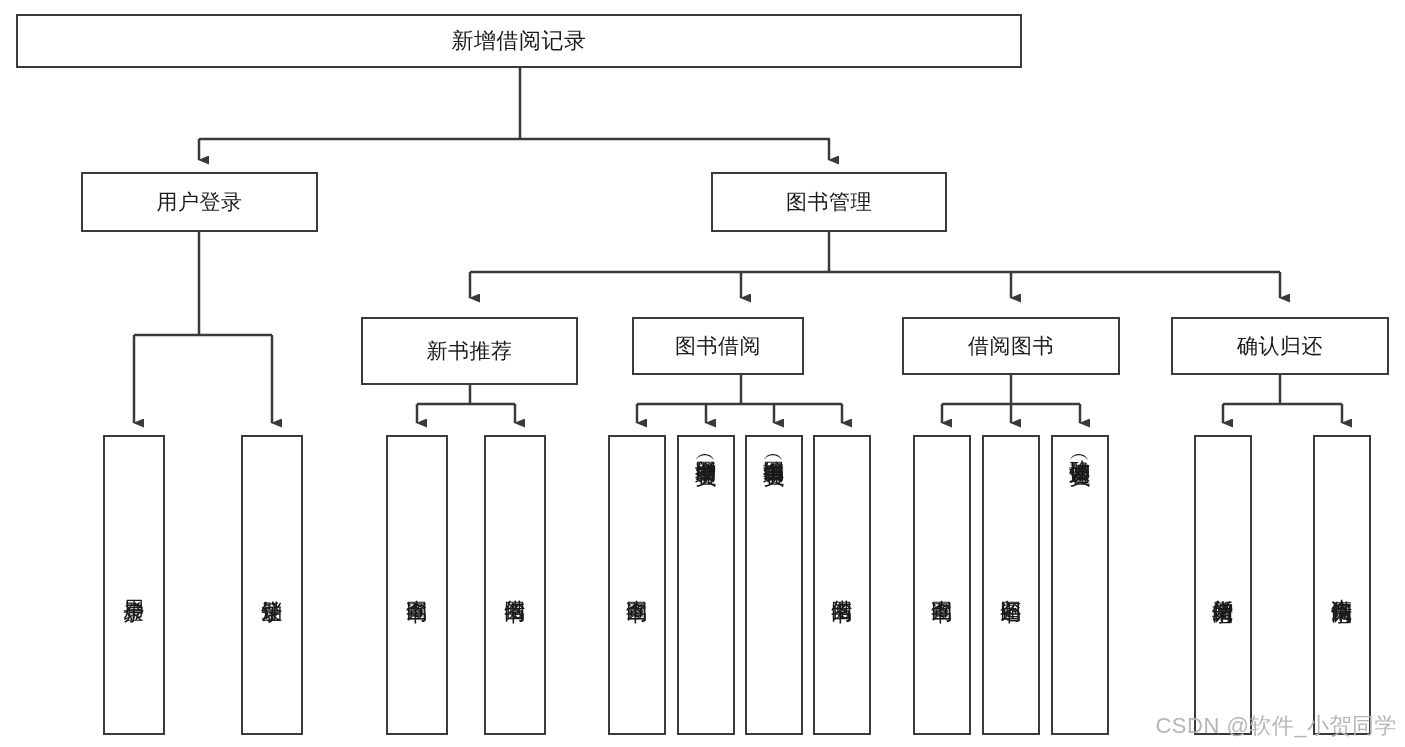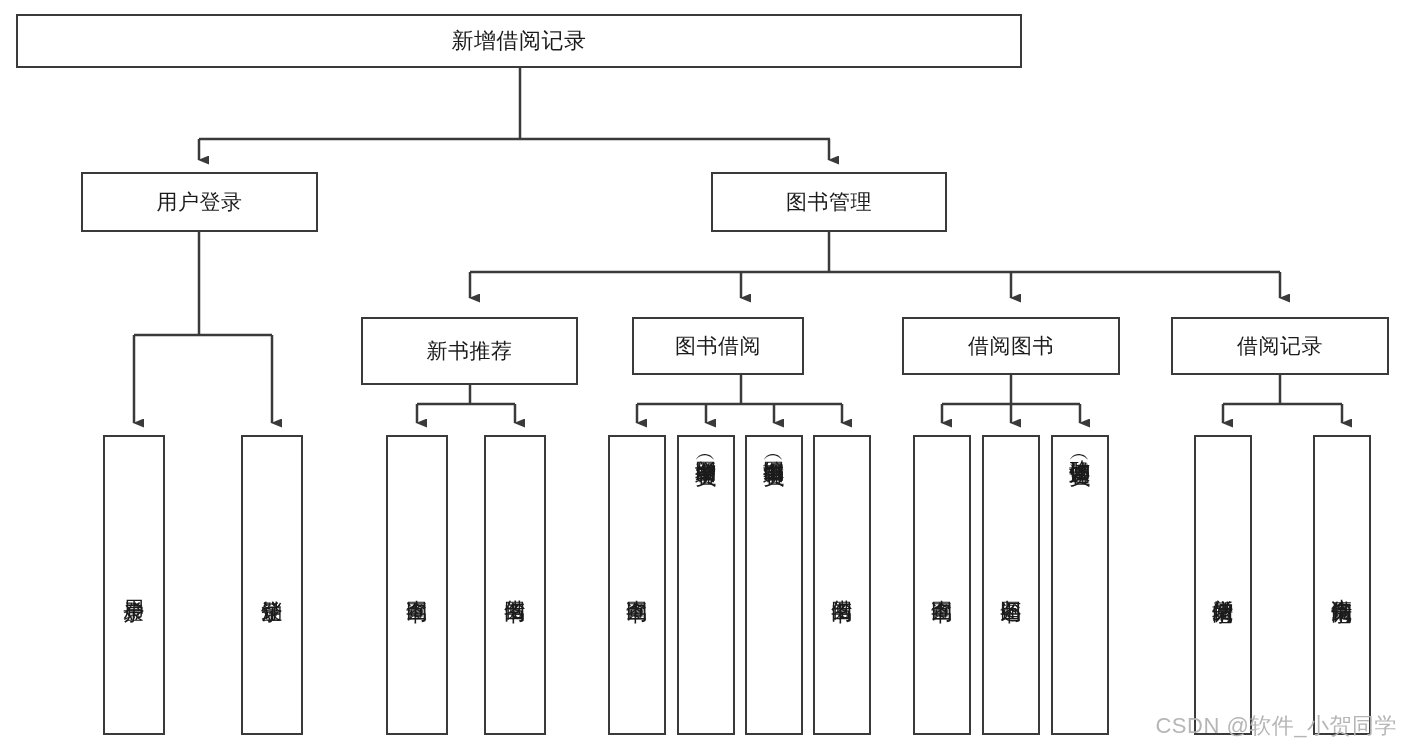--- a/index.html
+++ b/index.html
@@ -130,21 +130,21 @@
   <div class="node horiz" style="left:81px;top:172px;width:237px;height:60px;">用户登录</div>
 
   <div class="node horiz" style="left:711px;top:172px;width:236px;height:60px;">图书管理</div>
 
   <div class="node horiz" style="left:361px;top:317px;width:217px;height:68px;">新书推荐</div>
 
   <div class="node horiz" style="left:632px;top:317px;width:172px;height:58px;">图书借阅</div>
 
   <div class="node horiz" style="left:902px;top:317px;width:218px;height:58px;">借阅图书</div>
 
-  <div class="node horiz" style="left:1171px;top:317px;width:218px;height:58px;">借阅记录</div>
+  <div class="node horiz" style="left:1171px;top:317px;width:218px;height:58px;">确认归还</div>
 
   <div class="node vert mid" style="left: 103px; top: 435px; width: 62px; height: 300px; padding-top: 146px;">
     <span class="vtext">用户登录</span>
   </div>
 
   <div class="node vert mid" style="left: 241px; top: 435px; width: 62px; height: 300px; padding-top: 146px;">
     <span class="vtext">注销登录</span>
   </div>
 
   <div class="node vert mid" style="left: 386px; top: 435px; width: 62px; height: 300px; padding-top: 146px;">

